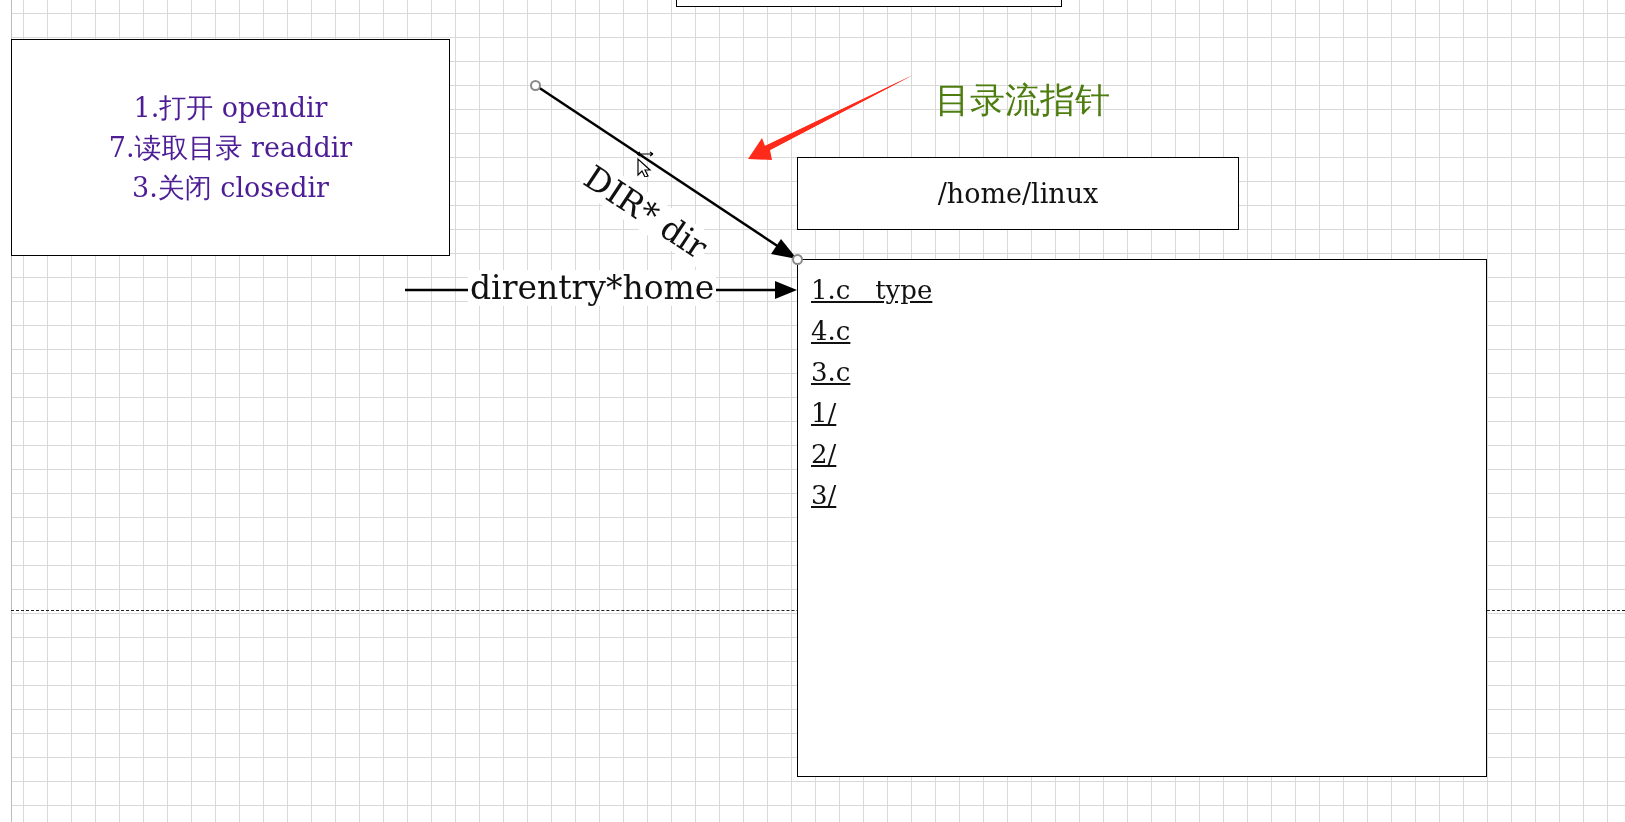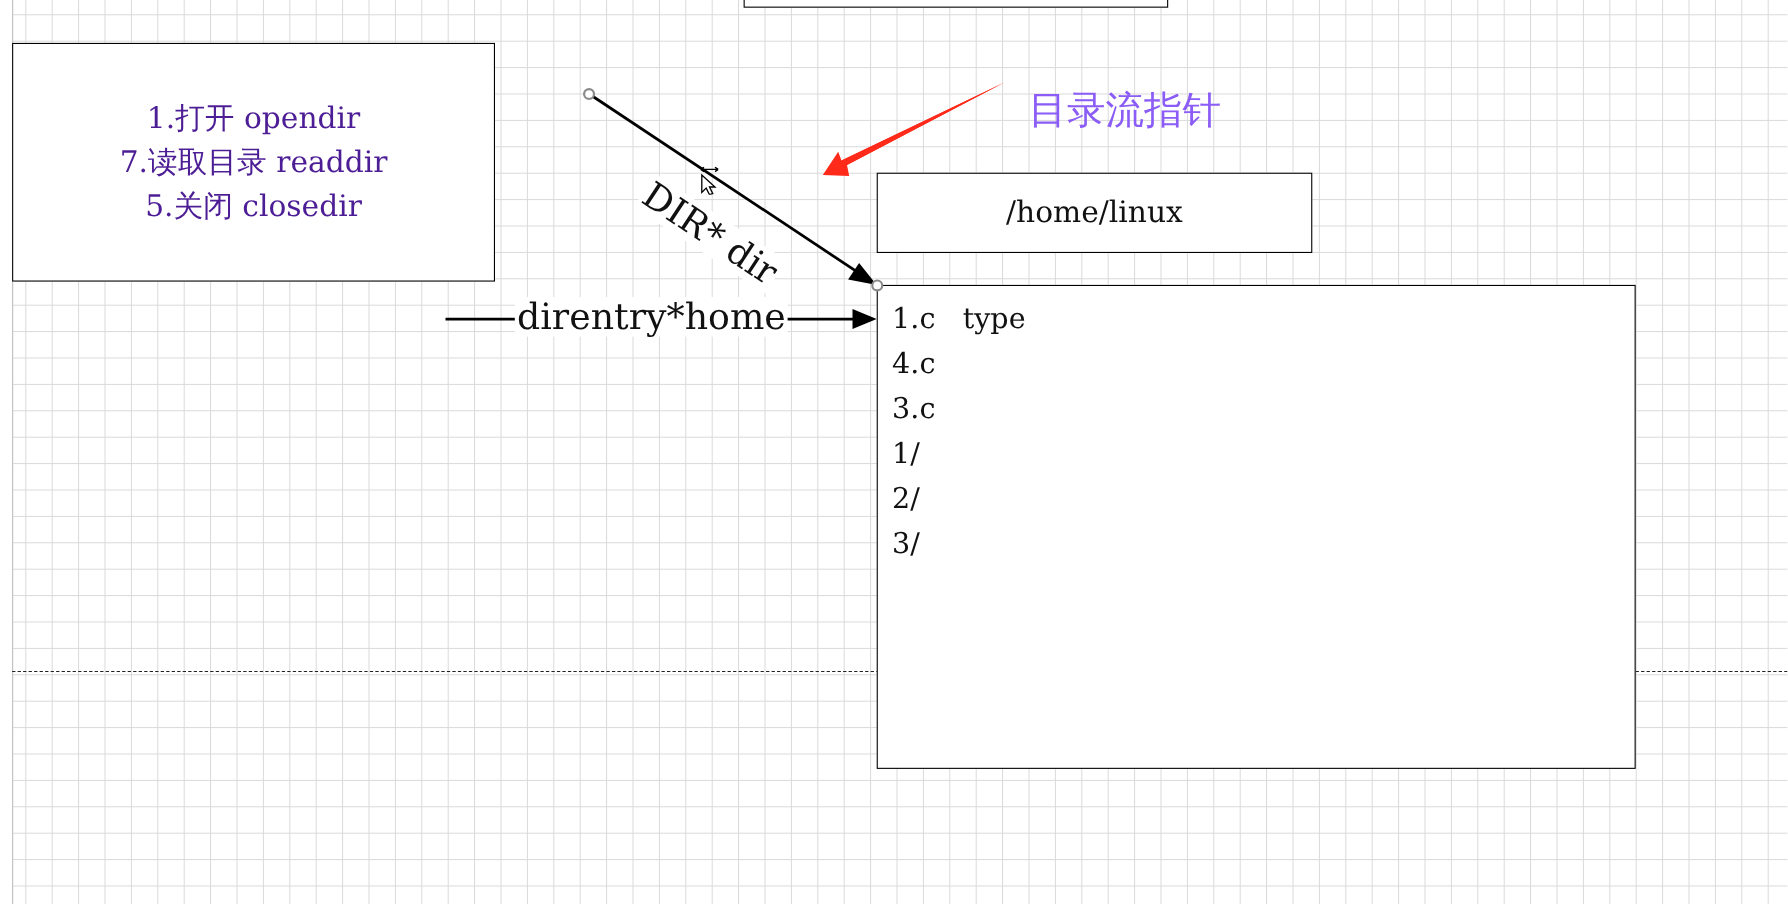--- a/index.html
+++ b/index.html
@@ -27,33 +27,33 @@
     box-sizing: border-box;
   }
   .steps-box {
     left: 11px; top: 25px; width: 439px; height: 217px;
     display: flex; flex-direction: column; align-items: center; justify-content: center;
     font-size: 27px; line-height: 40px; color: #4c1d95; margin-top: 14px;
   }
   .steps-box div { white-space: pre; }
   .top-box { left: 676px; top: -4px; width: 386px; height: 11px; }
   .path-box {
-    left: 797px; top: 157px; width: 396px; height: 73px;
+    left: 797px; top: 157px; width: 442px; height: 73px;
     display: flex; align-items: center; justify-content: center;
     font-size: 27px; color: #111;
   }
   .list-box {
-    left: 797px; top: 259px; width: 690px; height: 440px;
-    padding: 10px 0 0 13px; font-size: 26px; line-height: 41px; color: #111;
+    left: 797px; top: 259px; width: 690px; height: 518px;
+    padding: 10px 0 0 13px; font-size: 26px; line-height: 41px; color: #111; text-decoration: underline;
   }
   .list-box div { white-space: pre; }
   .annotation {
     position: absolute; left: 935px; top: 77px;
     font-family: "DejaVu Sans", "Liberation Sans", sans-serif;
-    font-size: 35px; color: #8b5cf6; white-space: nowrap;
+    font-size: 35px; color: #4d7c0f; white-space: nowrap;
   }
   svg.overlay { position: absolute; left: 0; top: 0; }
   .conn-label {
     position: absolute; background: #fff; color: #111; white-space: nowrap;
     font-size: 33px; line-height: 36px; padding: 0 2px;
   }
   .label-info { left: 468px; top: 270px; }
   .label-dir {
     left: 586px; top: 155px;
     transform: rotate(33.5deg); transform-origin: 0 50%;
@@ -68,21 +68,21 @@
 <body>
 
 <div class="canvas"></div>
 <div class="page-break"></div>
 
 <div class="box top-box"></div>
 
 <div class="box steps-box">
   <div>1.打开 opendir</div>
   <div>7.读取目录 readdir</div>
-  <div>5.关闭 closedir</div>
+  <div>3.关闭 closedir</div>
 </div>
 
 <div class="box path-box">
   <span>/home/linux</span>
 </div>
 
 <div class="box list-box">
   <div>1.c   type</div>
   <div>4.c</div>
   <div>3.c</div>

